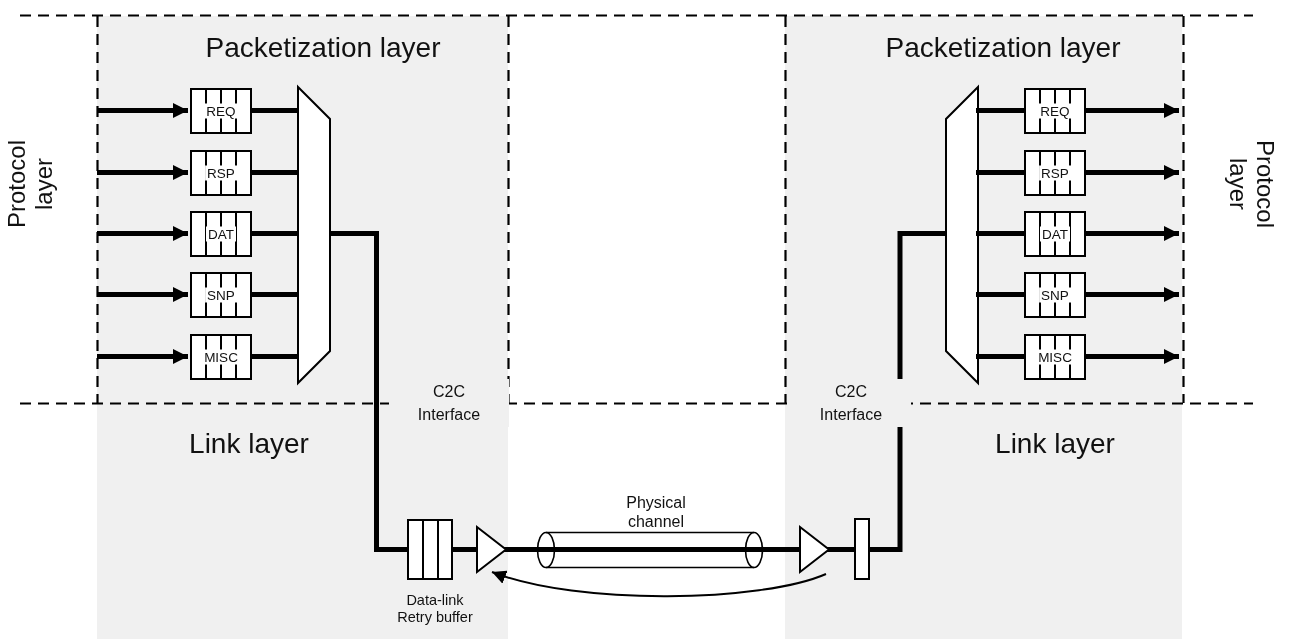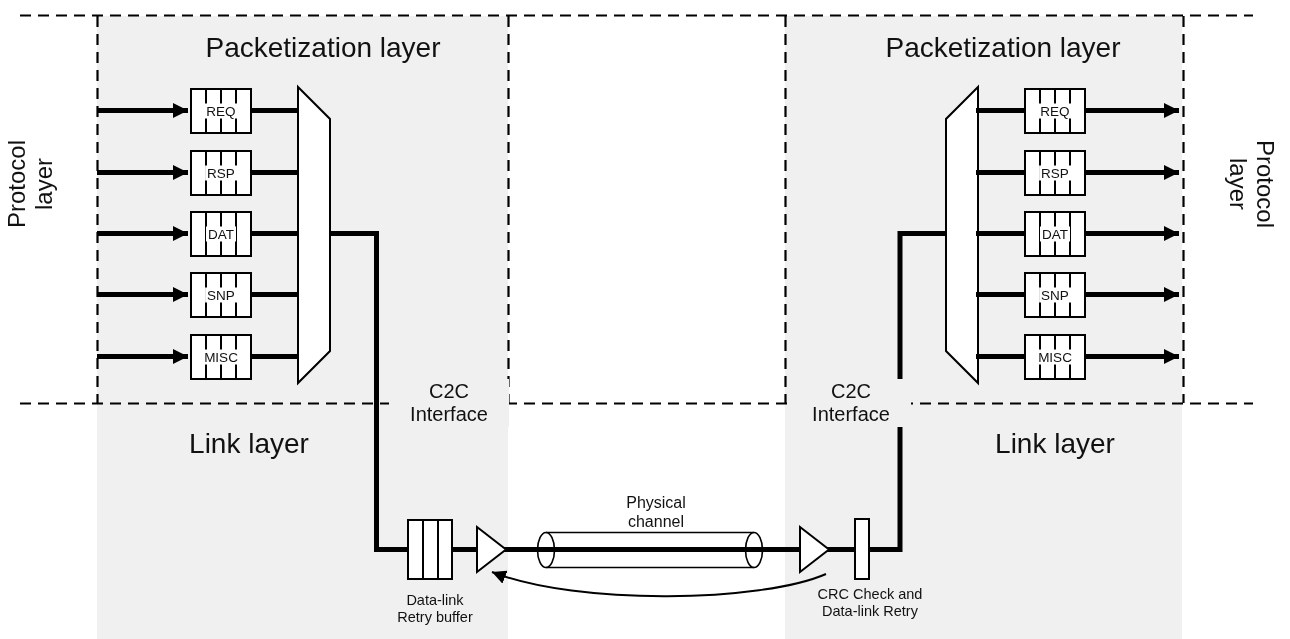--- a/index.html
+++ b/index.html
@@ -10,21 +10,21 @@
   .panel{position:absolute;top:16px;height:623px;background:#f0f0f0;}
   .panel.left{left:97px;width:411px;}
   .panel.right{left:785px;width:397px;}
   svg.wires{position:absolute;left:0;top:0;z-index:2;}
 
   .lbl{position:absolute;z-index:3;text-align:center;white-space:nowrap;}
   .title{font-size:28px;line-height:28px;}
   .rot{width:160px;height:56px;font-size:24px;line-height:27px;}
   .rot.l{transform:rotate(-90deg);}
   .rot.r{transform:rotate(90deg);}
-  .c2c{font-size:20px;line-height:23px;background:#f0f0f0;padding:1px 4px;}
+  .c2c{font-size:16px;line-height:23px;background:#f0f0f0;padding:1px 4px;}
   .small{font-size:14.5px;line-height:17px;}
   .phys{font-size:16px;line-height:19px;}
 
   .queue{
     position:absolute;z-index:3;width:62px;height:46px;box-sizing:border-box;
     background:#ffffff;border:2px solid #000;
   }
   .queue .vline{position:absolute;top:0;bottom:0;width:2px;background:#000;}
   .queue .v1{left:13px;} .queue .v2{left:28px;} .queue .v3{left:43px;}
   .queue .qlabel{
@@ -219,18 +219,14 @@
     <span class="qlabel">SNP</span>
     </div>
   <div class="queue" style="left:1024px;top:333.5px;">
     <i class="vline v1"></i>
       <i class="vline v2"></i>
       <i class="vline v3"></i>
     <span class="qlabel">MISC</span>
     </div>
 
   <div class="bufbox" style="left:854px;top:518px;width:16px;height:62px;"></div>
-  <div class="lbl small" style="left:790px;top:586px;width:160px;">
-    <div>CRC Check and</div>
-    <div>Data-link Retry</div>
-  </div>
 
 </div>
 
 </body></html>

